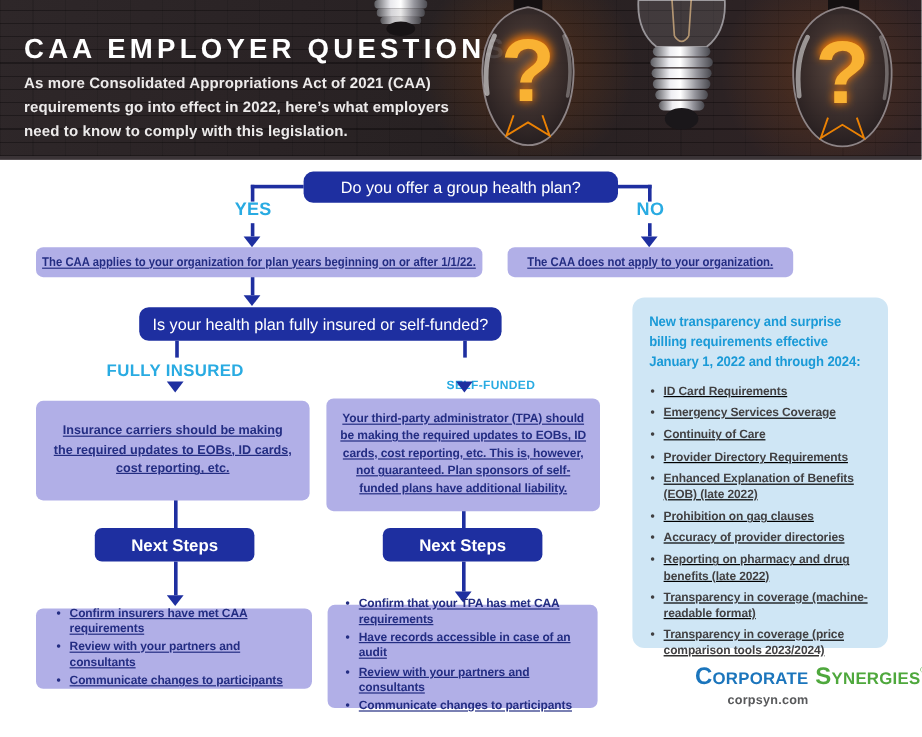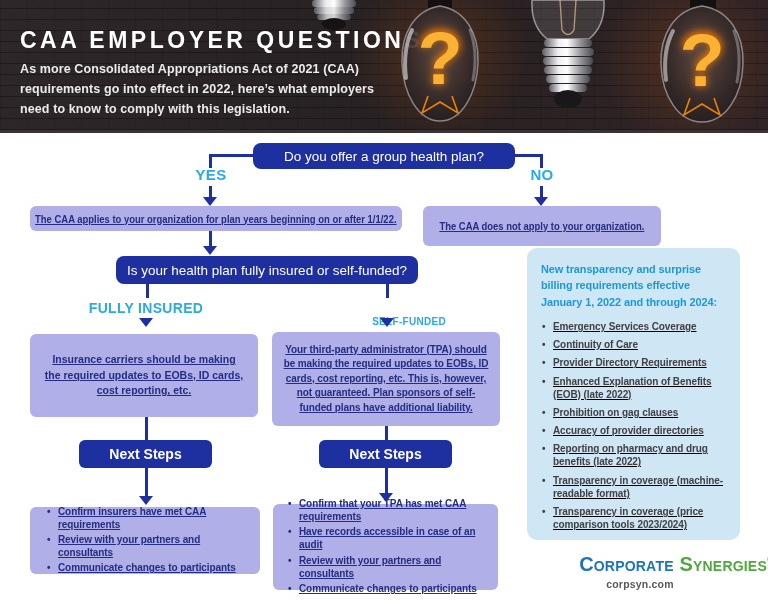--- a/index.html
+++ b/index.html
@@ -193,21 +193,21 @@
 <div class="abs hline" style="left:515px;top:154px;width:28px;"></div>
 <div class="abs vline" style="left:540px;top:154px;height:14px;"></div>
 <div class="abs branch-label" style="left:522px;top:166px;width:40px;font-size:15px;">NO</div>
 <div class="abs vline" style="left:540px;top:186px;height:11px;"></div>
 <div class="abs arrow-head" style="left:534px;top:197px;"></div>
 
 <div class="abs pbox" style="left:30px;top:206px;width:372px;height:25px;font-size:10.5px;">
   <span class="cond">The CAA applies to your organization for plan years beginning on or after 1/1/22.</span>
 </div>
 
-<div class="abs pbox" style="left:423px;top:206px;width:238px;height:40px;font-size:10.5px;">
+<div class="abs pbox" style="left:423px;top:206px;width:238px;height:25px;font-size:10.5px;">
   <span class="cond">The CAA does not apply to your organization.</span>
 </div>
 
 <div class="abs vline" style="left:209px;top:231px;height:15px;"></div>
 <div class="abs arrow-head" style="left:203px;top:246px;"></div>
 
 <div class="abs qbox" style="left:116px;top:256px;width:302px;height:28px;font-size:13.5px;">
   <span>Is your health plan fully insured or self-funded?</span>
 </div>
 
@@ -259,20 +259,21 @@
       <li>Communicate changes to participants</li>
     </ul>
 </div>
 
 <div class="abs sidebar">
   <div class="sidebar-heading">
     <span class="cond">New transparency and surprise billing requirements effective January 1, 2022 and through 2024:</span>
   </div>
   <ul class="bullets side-bullets">
 
+  <li>ID Card Requirements</li>
       <li>Emergency Services Coverage</li>
       <li>Continuity of Care</li>
       <li>Provider Directory Requirements</li>
       <li>Enhanced Explanation of Benefits (EOB) (late 2022)</li>
       <li>Prohibition on gag clauses</li>
       <li>Accuracy of provider directories</li>
       <li>Reporting on pharmacy and drug benefits (late 2022)</li>
       <li>Transparency in coverage (machine-readable format)</li>
       <li>Transparency in coverage (price comparison tools 2023/2024)</li>
     </ul>

